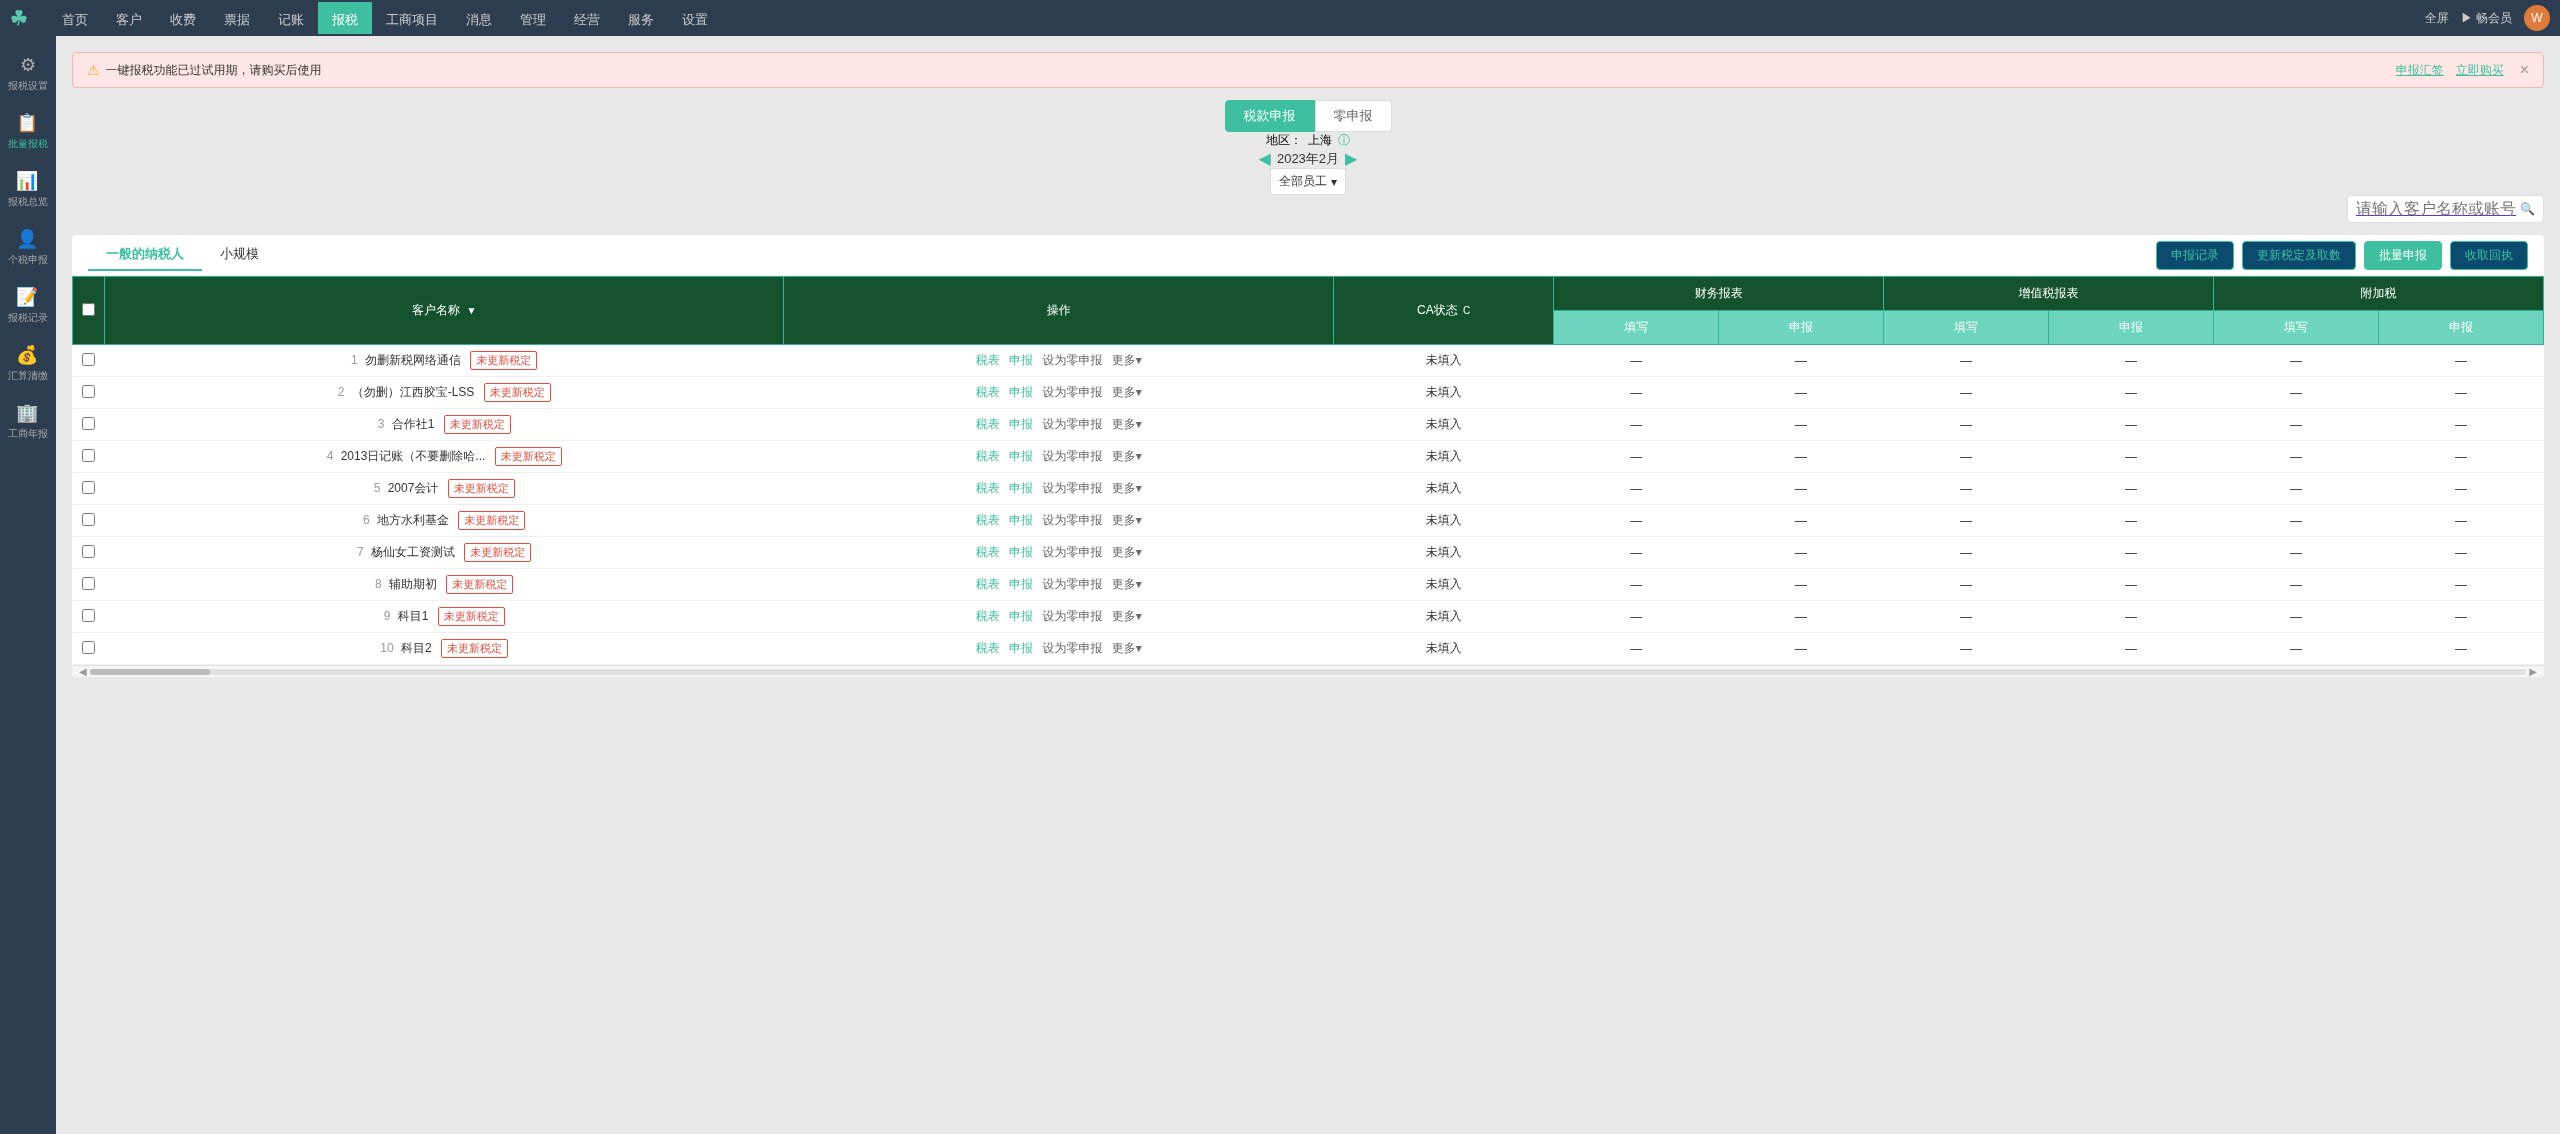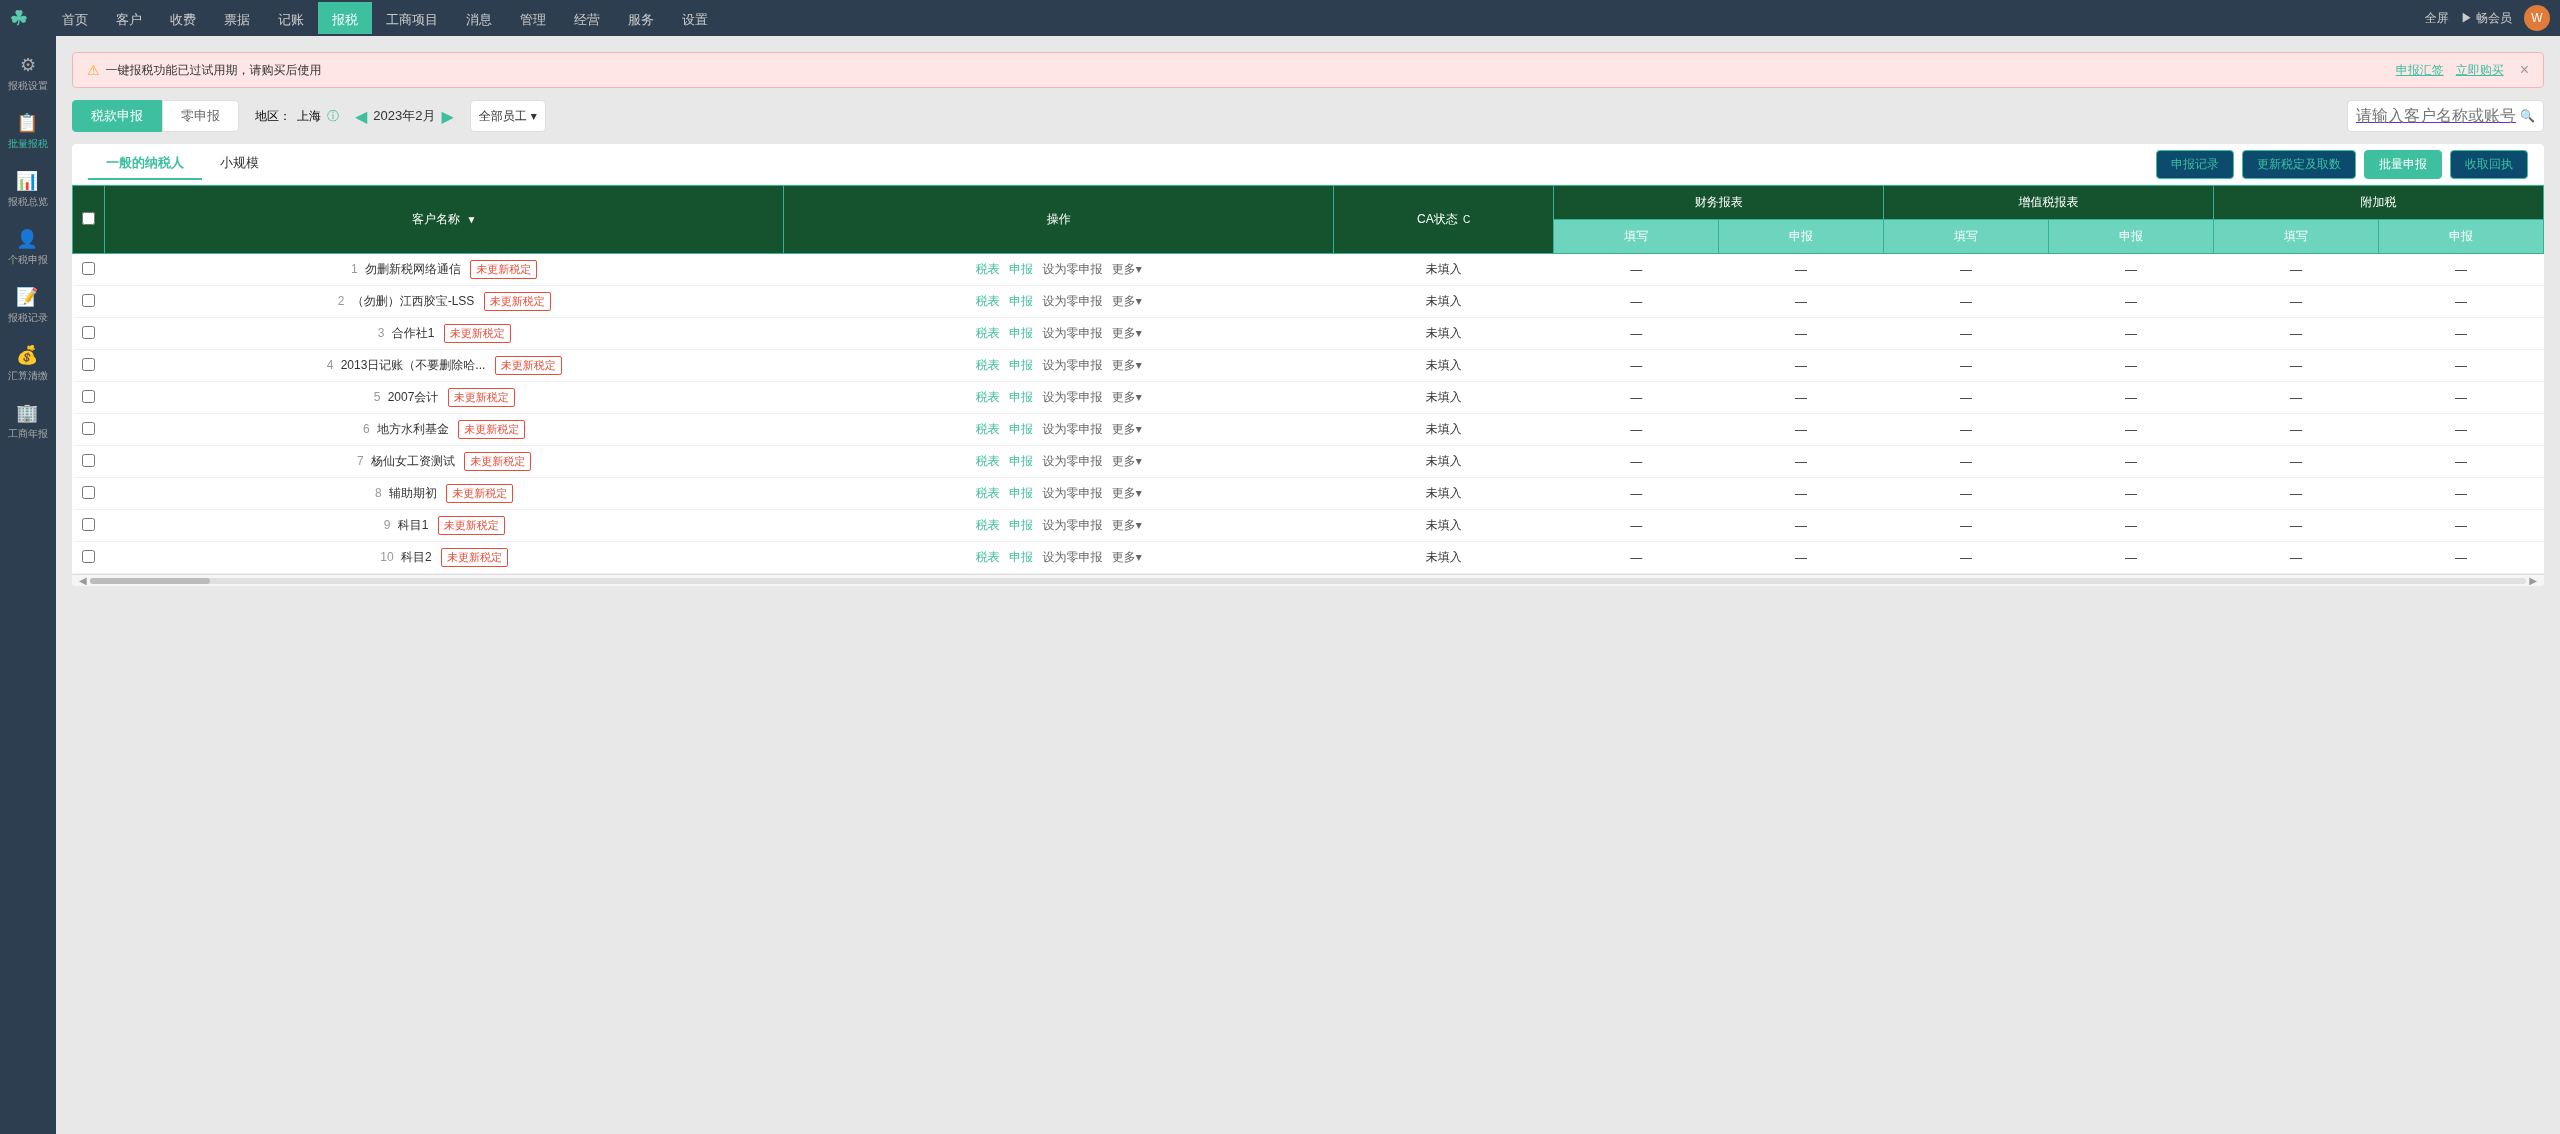--- a/index.html
+++ b/index.html
@@ -143,21 +143,21 @@
   <div class="content">
 
     <div class="notice-bar">
       <span class="warn-icon">⚠</span>
       <span class="notice-text">一键报税功能已过试用期，请购买后使用</span>
       <a>申报汇签</a>
       <a>立即购买</a>
       <span class="close-btn">×</span>
     </div>
 
-    <div style="display:flex; margin-bottom:12px; gap:16px; flex-wrap:wrap;">
+    <div style="display:flex; align-items:center; margin-bottom:12px; gap:0; flex-wrap:wrap;flex-direction:column;">
       <div style="display:flex;">
         <button class="tab-btn active">税款申报</button>
         <button class="tab-btn">零申报</button>
       </div>
       <div style="display:flex; align-items:center; gap:6px;">
         <span>地区：</span>
         <span>上海</span>
         <span style="color:#3dbfa0; cursor:pointer;">ⓘ</span>
       </div>
       <div class="date-nav">

